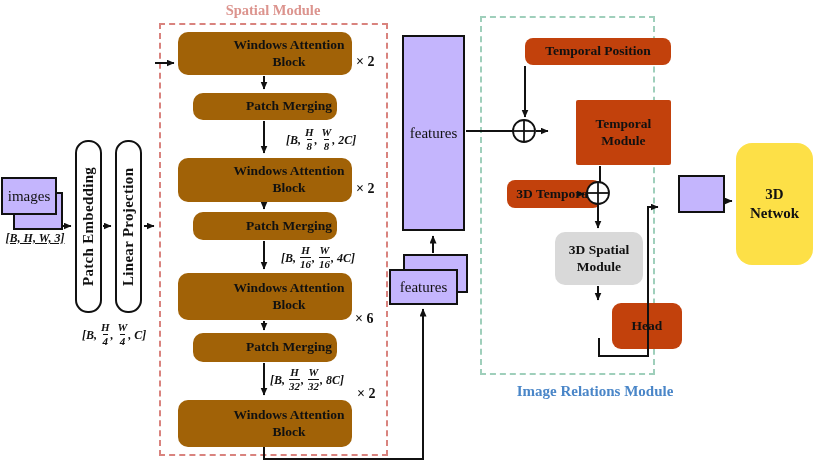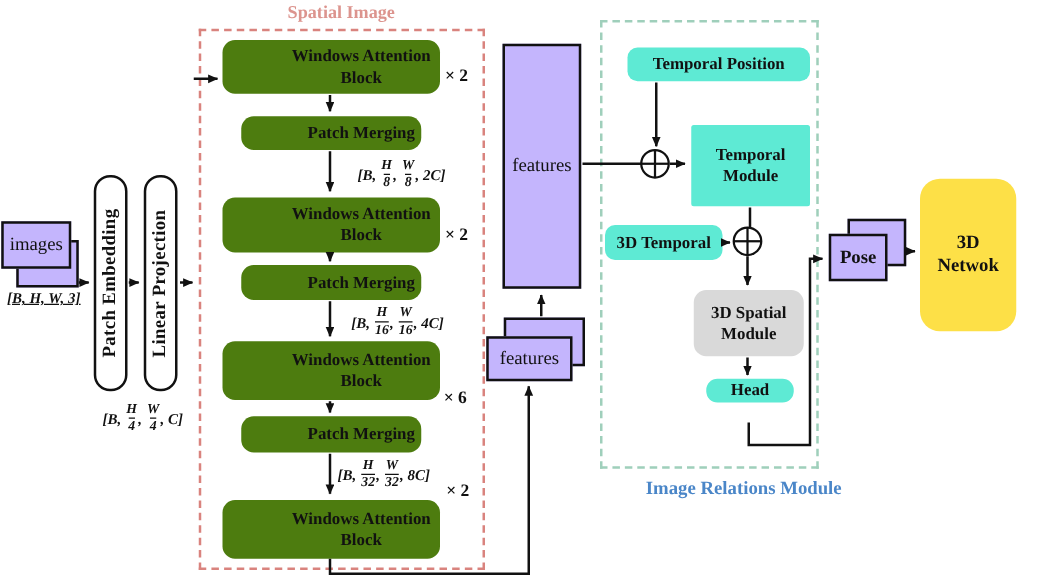--- a/index.html
+++ b/index.html
@@ -5,22 +5,22 @@
   html,body{margin:0;padding:0;background:#fff;}
   #canvas{
     position:relative;width:830px;height:467px;background:#fff;overflow:hidden;
     font-family:"Liberation Serif","DejaVu Serif",serif;color:#111;
   }
   .box{
     position:absolute;display:flex;align-items:center;justify-content:center;
     text-align:center;font-weight:bold;font-size:13.5px;line-height:1.25;
     white-space:pre-line;box-sizing:border-box;
   }
-  .peach{background:#4d7c0f;border-radius:10px;padding-left:48px;}
-  .green{background:#5eead4;border-radius:8px;}
+  .peach{background:#a16207;border-radius:10px;padding-left:48px;}
+  .green{background:#c2410c;border-radius:8px;margin-left:23px;}
   .gray{background:#d9d9d9;border-radius:10px;}
   .blue{background:#fde047;border-radius:16px;font-size:15px;}
   .outline{background:#c4b5fd;border:2px solid #111;font-weight:normal;font-size:15px;}
   .pill{
     position:absolute;background:#fff;border:2px solid #111;border-radius:13px;
     display:flex;align-items:center;justify-content:center;box-sizing:border-box;
     writing-mode:vertical-rl;transform:rotate(180deg);
     font-weight:bold;font-size:15px;letter-spacing:.3px;
   }
   .dashed-box{position:absolute;box-sizing:border-box;}
@@ -39,21 +39,21 @@
   svg.layer{position:absolute;left:0;top:0;pointer-events:none;}
 </style>
 </head>
 <body>
 
 <div id="canvas">
 
   <div class="dashed-box" id="spatial-dashed" style="left:159px;top:23px;width:229px;height:433px;"></div>
   <div class="dashed-box" id="relations-dashed" style="left:480px;top:16px;width:175px;height:359px;"></div>
 
-  <div class="module-title" id="spatial-title" style="left:173px;top:2px;width:200px;">Spatial Image</div>
+  <div class="module-title" id="spatial-title" style="left:173px;top:2px;width:200px;">Spatial Module</div>
   <div class="module-title" id="relations-title" style="left:500px;top:383px;width:190px;">Image Relations Module</div>
 
   <div class="box outline" style="left:13px;top:192px;width:50px;height:38px;"></div>
   <div class="box outline" style="left:1px;top:177px;width:56px;height:38px;">images</div>
 
   <div class="dim" style="left:0px;top:232px;width:70px;justify-content:center;text-decoration:underline;">[B, H, W, 3]</div>
 
   <div class="pill" style="left:75px;top:140px;width:27px;height:173px;">Patch Embedding</div>
   <div class="pill" style="left:115px;top:140px;width:27px;height:173px;">Linear Projection</div>
 
@@ -99,24 +99,23 @@
 
   <div class="box outline" style="left:403px;top:254px;width:65px;height:39px;"></div>
   <div class="box outline" style="left:389px;top:269px;width:69px;height:36px;">features</div>
 
   <div class="box green" style="left:502px;top:38px;width:146px;height:27px;">Temporal Position</div>
   <div class="box green" style="left:553px;top:100px;width:95px;height:65px;border-radius:2px;">Temporal
 Module</div>
   <div class="box green" style="left:484px;top:180px;width:94px;height:28px;">3D Temporal</div>
   <div class="box gray" style="left:555px;top:232px;width:88px;height:53px;">3D Spatial
 Module</div>
-  <div class="box green" style="left:565px;top:303px;width:70px;height:19px;border-radius:9px;">Head</div>
+  <div class="box green" style="left:589px;top:303px;width:70px;height:46px;border-radius:9px;">Head</div>
 
   <div class="box outline" style="left:678px;top:175px;width:47px;height:38px;"></div>
-  <div class="box outline" style="left:663px;top:187px;width:47px;height:38px;font-weight:bold;">Pose</div>
 
   <div class="box blue" style="left:736px;top:143px;width:77px;height:122px;">3D
 Netwok</div>
 
   <svg class="layer" width="830" height="467" viewBox="0 0 830 467">
     <defs>
       <marker id="ah" markerUnits="userSpaceOnUse" markerWidth="9" markerHeight="8" refX="7.5" refY="3.5" orient="auto">
         <path d="M0,0 L8,3.5 L0,7 Z" fill="#111"></path>
       </marker>
     </defs>

